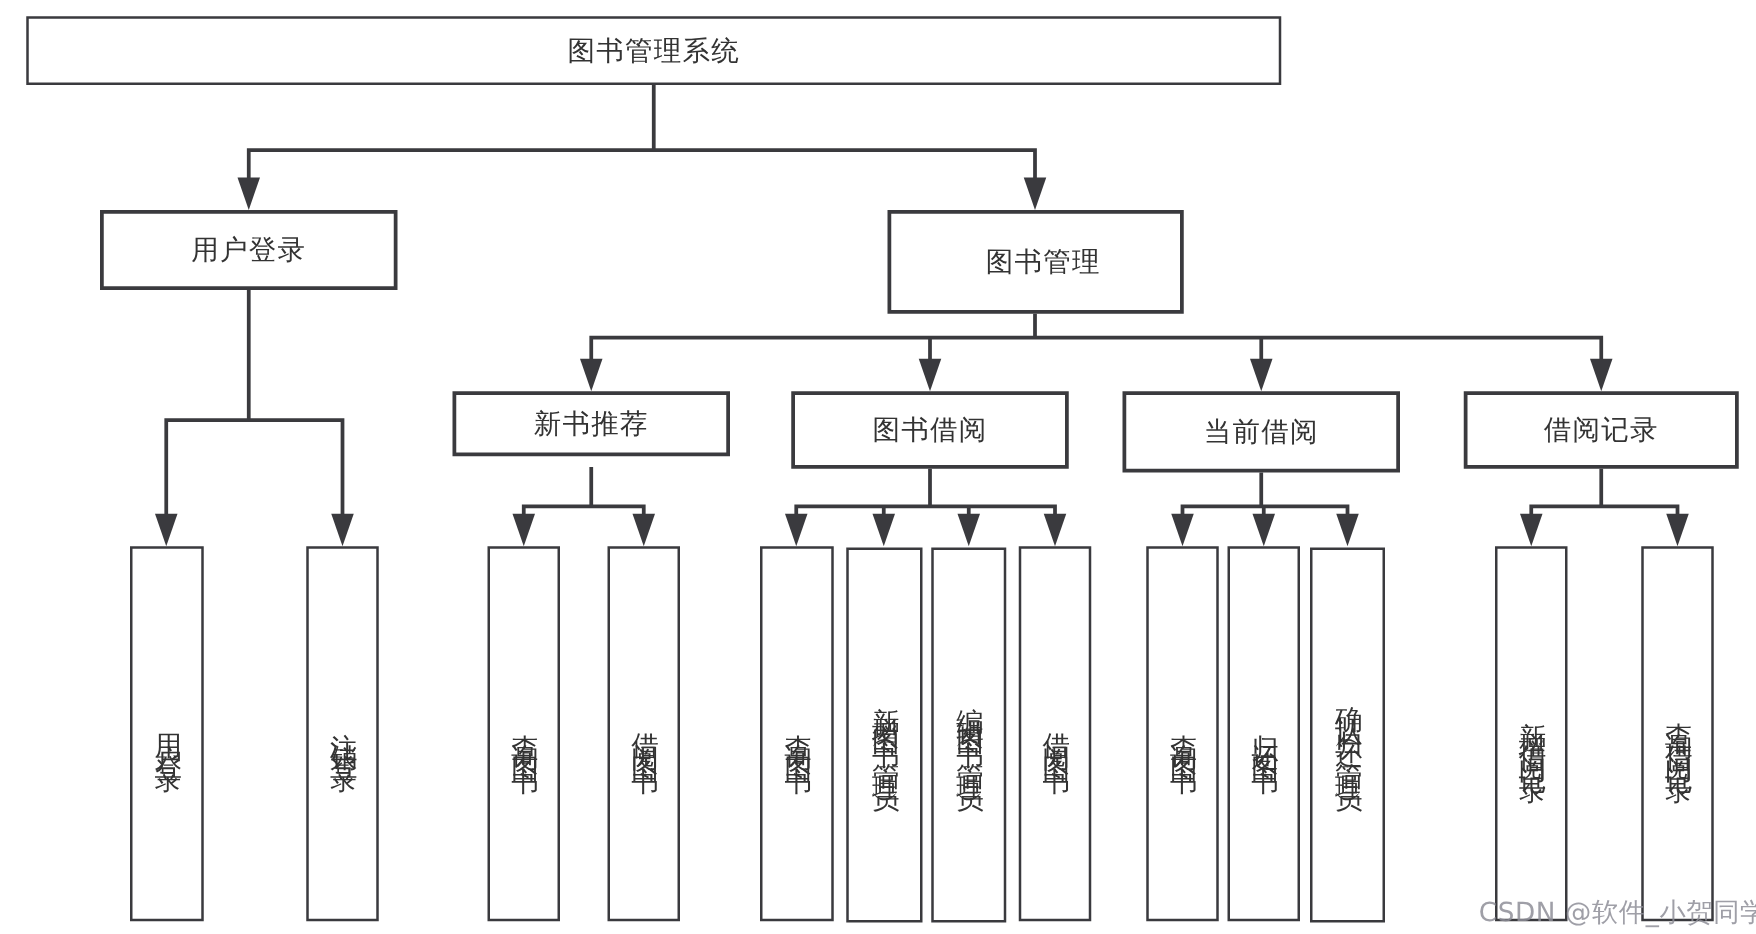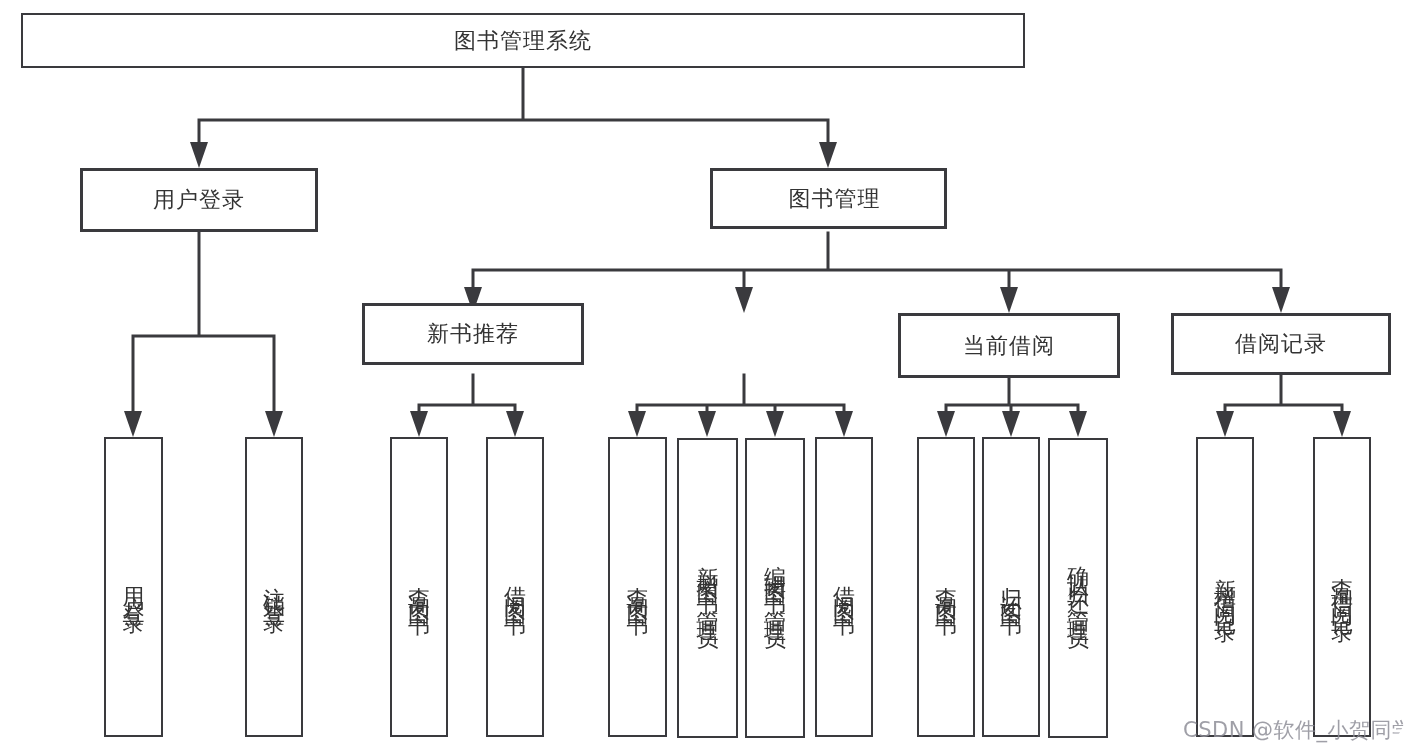--- a/index.html
+++ b/index.html
@@ -8,21 +8,20 @@
     background: #ffffff;
     font-family: "DejaVu Sans", "Liberation Sans", sans-serif;
   }
   #stage {
     position: relative;
     width: 1405px;
     height: 747px;
     background: #ffffff;
     overflow: hidden;
     color: #333333;
-    border-radius: 32px;
   }
   #wires {
     position: absolute;
     left: 0; top: 0;
     width: 1405px;
     height: 747px;
   }
   .box {
     position: absolute;
     box-sizing: border-box;
@@ -128,23 +127,24 @@
     <g>
       <path class="wire" d="M1281 375 V405 M1225 405 H1342 M1225 405 V415 M1342 405 V415"></path>
       <polygon class="head" points="1216,411 1234,411 1225,437"></polygon>
       <polygon class="head" points="1333,411 1351,411 1342,437"></polygon>
     </g>
   </svg>
 
   <div class="box thin" style="left:21px; top:13px; width:1004px; height:55px;">图书管理系统</div>
 
   <div class="box" style="left:80px; top:168px; width:238px; height:64px;">用户登录</div>
-  <div class="box" style="left:710px; top:168px; width:237px; height:61px;padding-left:12px;">图书管理</div>
+  <div class="box" style="left:710px; top:168px; width:237px; height:83px;padding-left:12px;">图书管理</div>
 
-  <div class="box" style="left:362px; top:303px; width:222px; height:62px;">新书推荐</div>
+  <div class="box" style="left:362px; top:313px; width:222px; height:52px;">新书推荐</div>
+  <div class="box" style="left:633px; top:313px; width:222px; height:62px;">图书借阅</div>
   <div class="box" style="left:898px; top:313px; width:222px; height:65px;">当前借阅</div>
   <div class="box" style="left:1171px; top:313px; width:220px; height:62px;">借阅记录</div>
 
   <div class="box-v" style="left:104px; top:437px; width:59px; height:300px;">
     <span>用户登录</span>
   </div>
   <div class="box-v" style="left:245px; top:437px; width:58px; height:300px;">
     <span>注销登录</span>
   </div>
 

